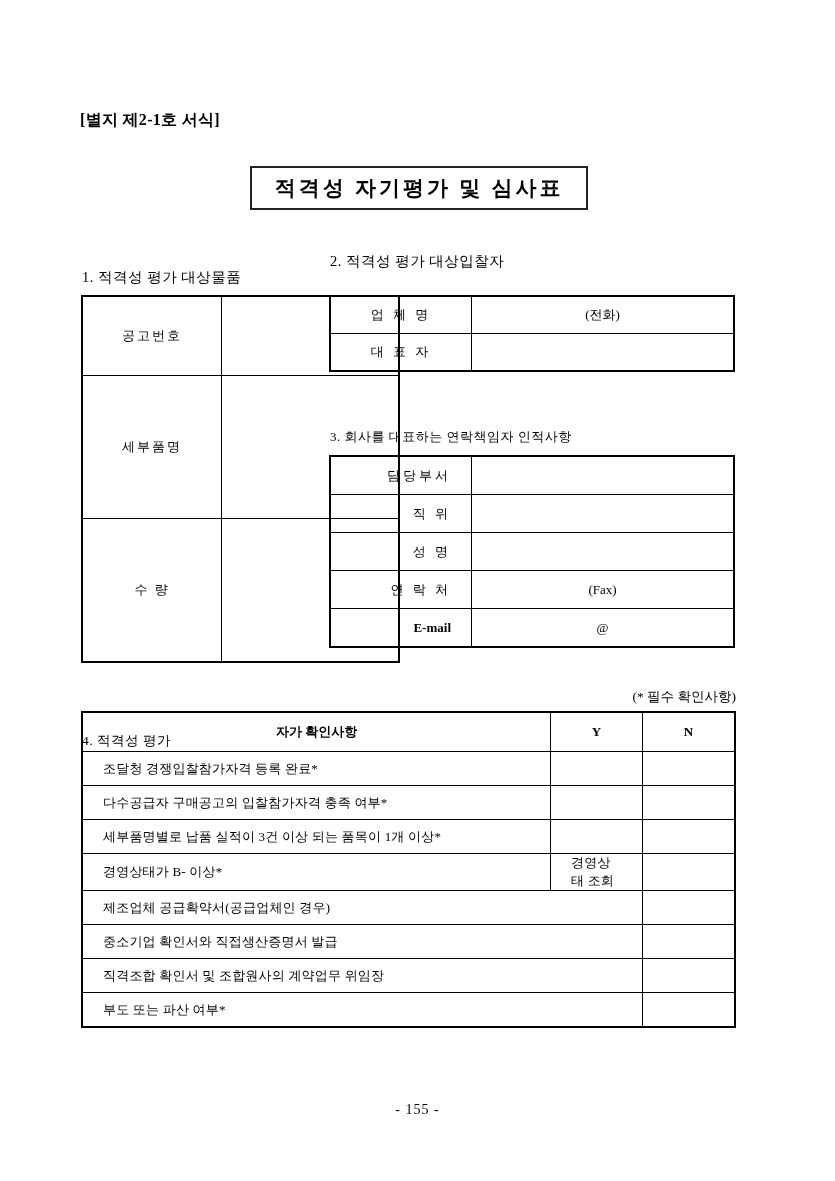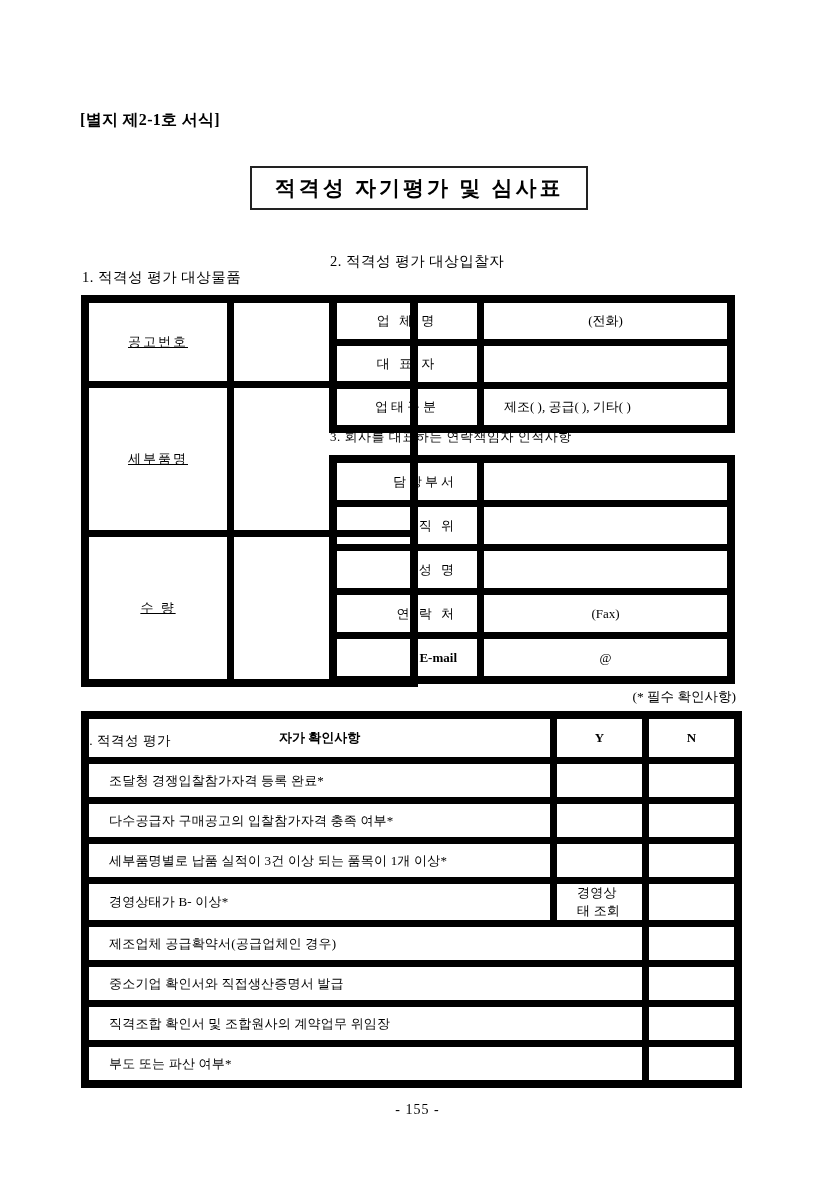--- a/index.html
+++ b/index.html
@@ -62,37 +62,36 @@
     top: 688px;
     font-size: 13.5px;
   }
 
   table.grid {
     position: absolute;
     border-collapse: collapse;
     table-layout: fixed;
   }
   table.grid td, table.grid th {
-    border: 7px solid #000000;
+    border: 1px solid #000000;
     font-size: 13px;
     font-weight: normal;
     padding: 0 20px;
     vertical-align: middle;
   }
   
   table.grid {
     outline: 1px solid #000;
   }
 
   
   #table-goods {
     left: 82px;
     top: 296px;
     width: 236px;
-    text-decoration: underline;
   }
   #table-goods td.label {
     width: 98px;
     text-align: center;
     letter-spacing: 2px;
   }
   #table-goods td.val { width: 136px; }
   #table-goods tr.r1 td { height: 78px; }
   #table-goods tr.r2 td { height: 142px; }
   #table-goods tr.r3 td { height: 142px; }
@@ -202,24 +201,20 @@
 
   <table class="grid" id="table-bidder">
     <tbody>
         <tr>
       <td class="label">업 체 명</td>
       <td class="val-center">(전화)</td>
     </tr>
     <tr>
       <td class="label">대 표 자</td>
       <td></td>
-    </tr>
-    <tr>
-      <td class="label">업태구분</td>
-      <td>제조(  ), 공급(  ), 기타(  )</td>
     </tr>
   </tbody>
     </table>
 
   <table class="grid" id="table-contact">
     <tbody>
         <tr>
       <td class="label">담당부서</td>
       <td></td>
     </tr>

